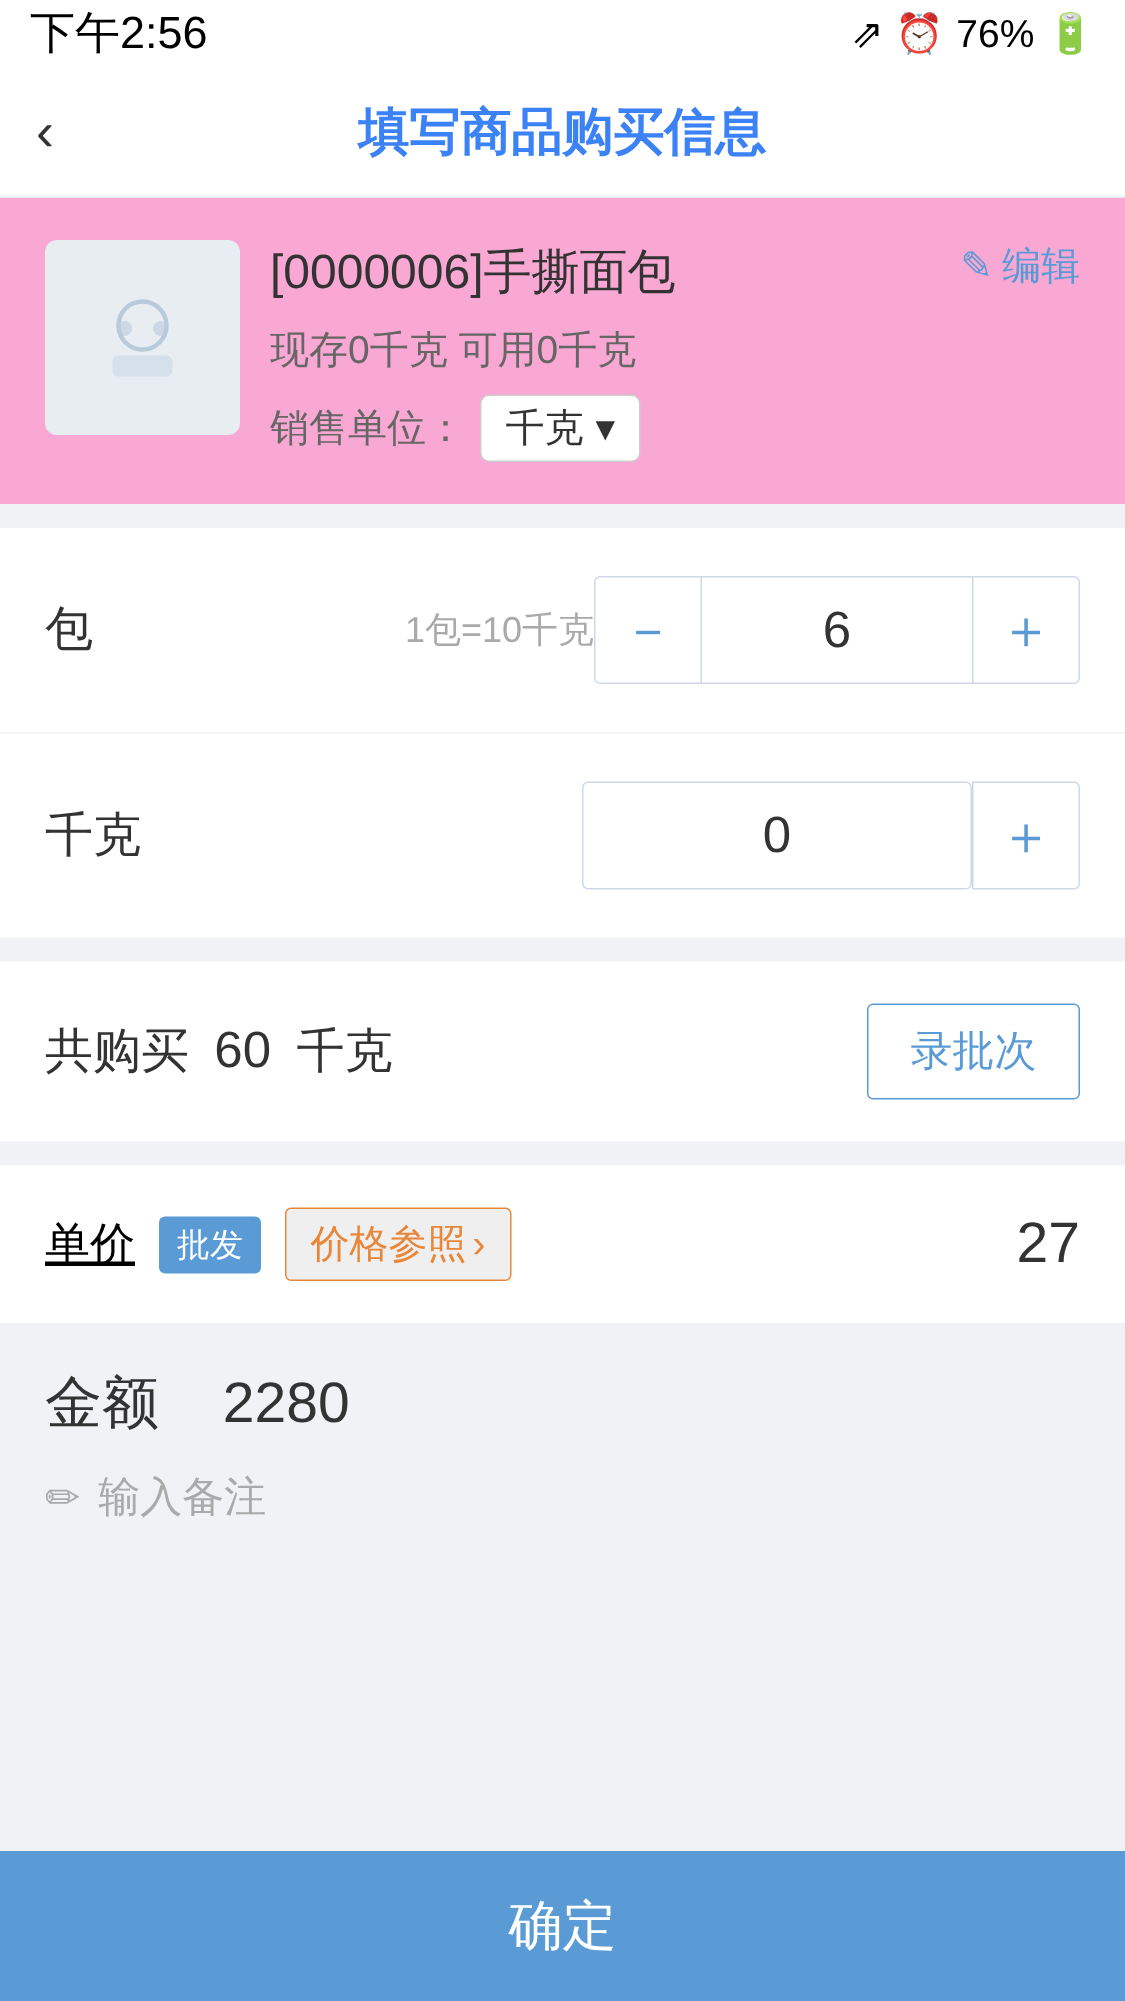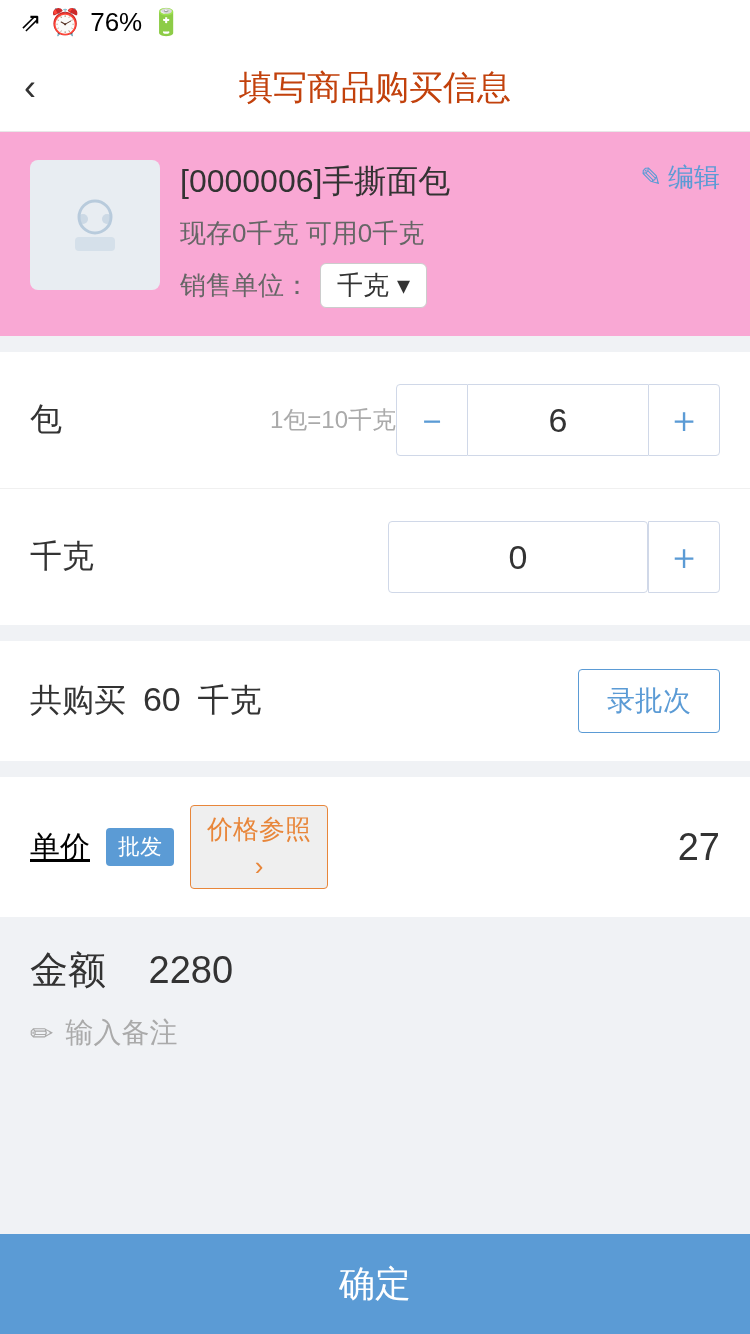--- a/index.html
+++ b/index.html
@@ -41,22 +41,22 @@
     }
     .nav-back {
       position: absolute;
       left: 24px;
       font-size: 36px;
       color: #333;
       cursor: pointer;
     }
     .nav-title {
       font-size: 34px;
-      font-weight: 400;
-      color: #c2410c;
+      font-weight: 700;
+      color: #3b82f6;
     }
 
     
     .product-card {
       background: #f9a8d4;
       padding: 28px 30px;
       display: flex;
       align-items: flex-start;
       gap: 20px;
       margin-bottom: 16px;
@@ -229,21 +229,20 @@
     .price-ref-btn {
       border: 1.5px solid #e8863a;
       color: #e8863a;
       font-size: 26px;
       padding: 6px 16px;
       border-radius: 4px;
       display: flex;
       align-items: center;
       gap: 4px;
       cursor: pointer;
-      flex-direction: column;
     }
     .price-value {
       margin-left: auto;
       font-size: 38px;
       color: #333;
       font-weight: 400;
     }
 
     
     .amount-section {
@@ -286,20 +285,21 @@
       cursor: pointer;
       position: fixed;
       bottom: 0;
       left: 0;
     }
   </style>
 </head>
 <body>
 
 <div class="status-bar">
+  <div class="status-bar-center">下午2:56</div>
   <div class="status-bar-right">
     <span>⇗</span>
     <span>⏰</span>
     <span>76%</span>
     <span>🔋</span>
   </div>
 </div>
 
 <div class="nav-bar">
   <span class="nav-back">‹</span>

